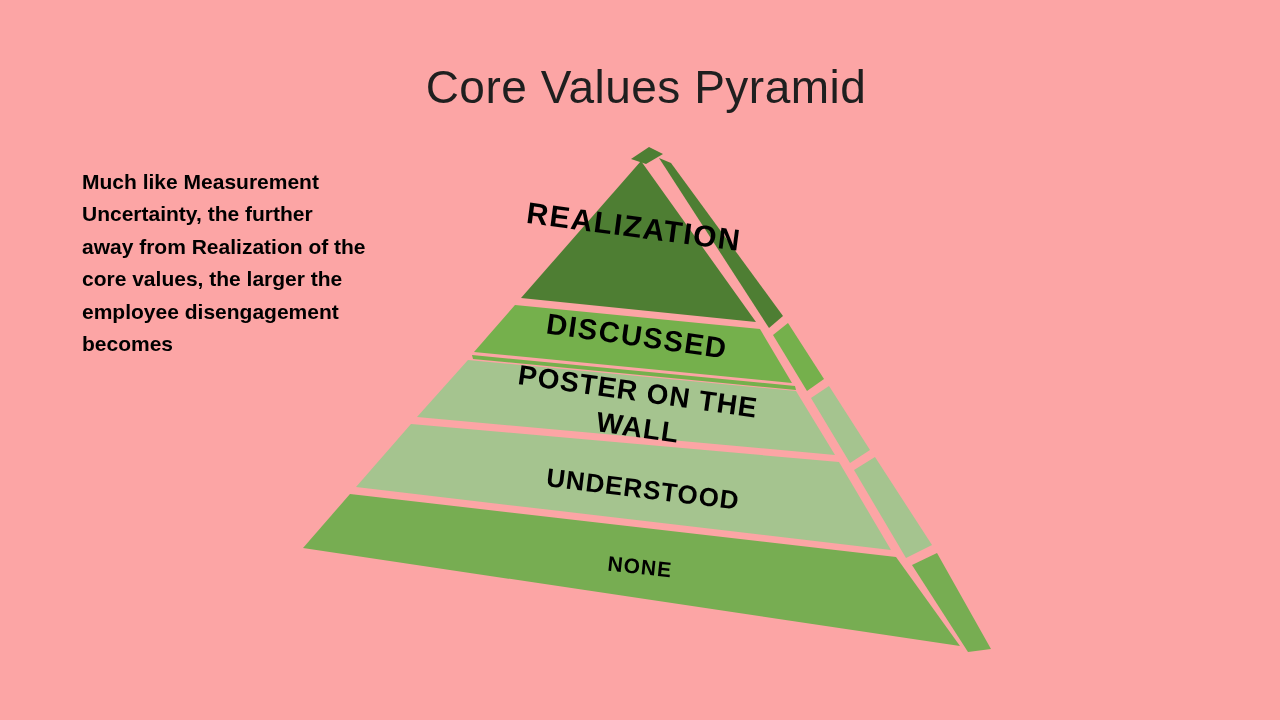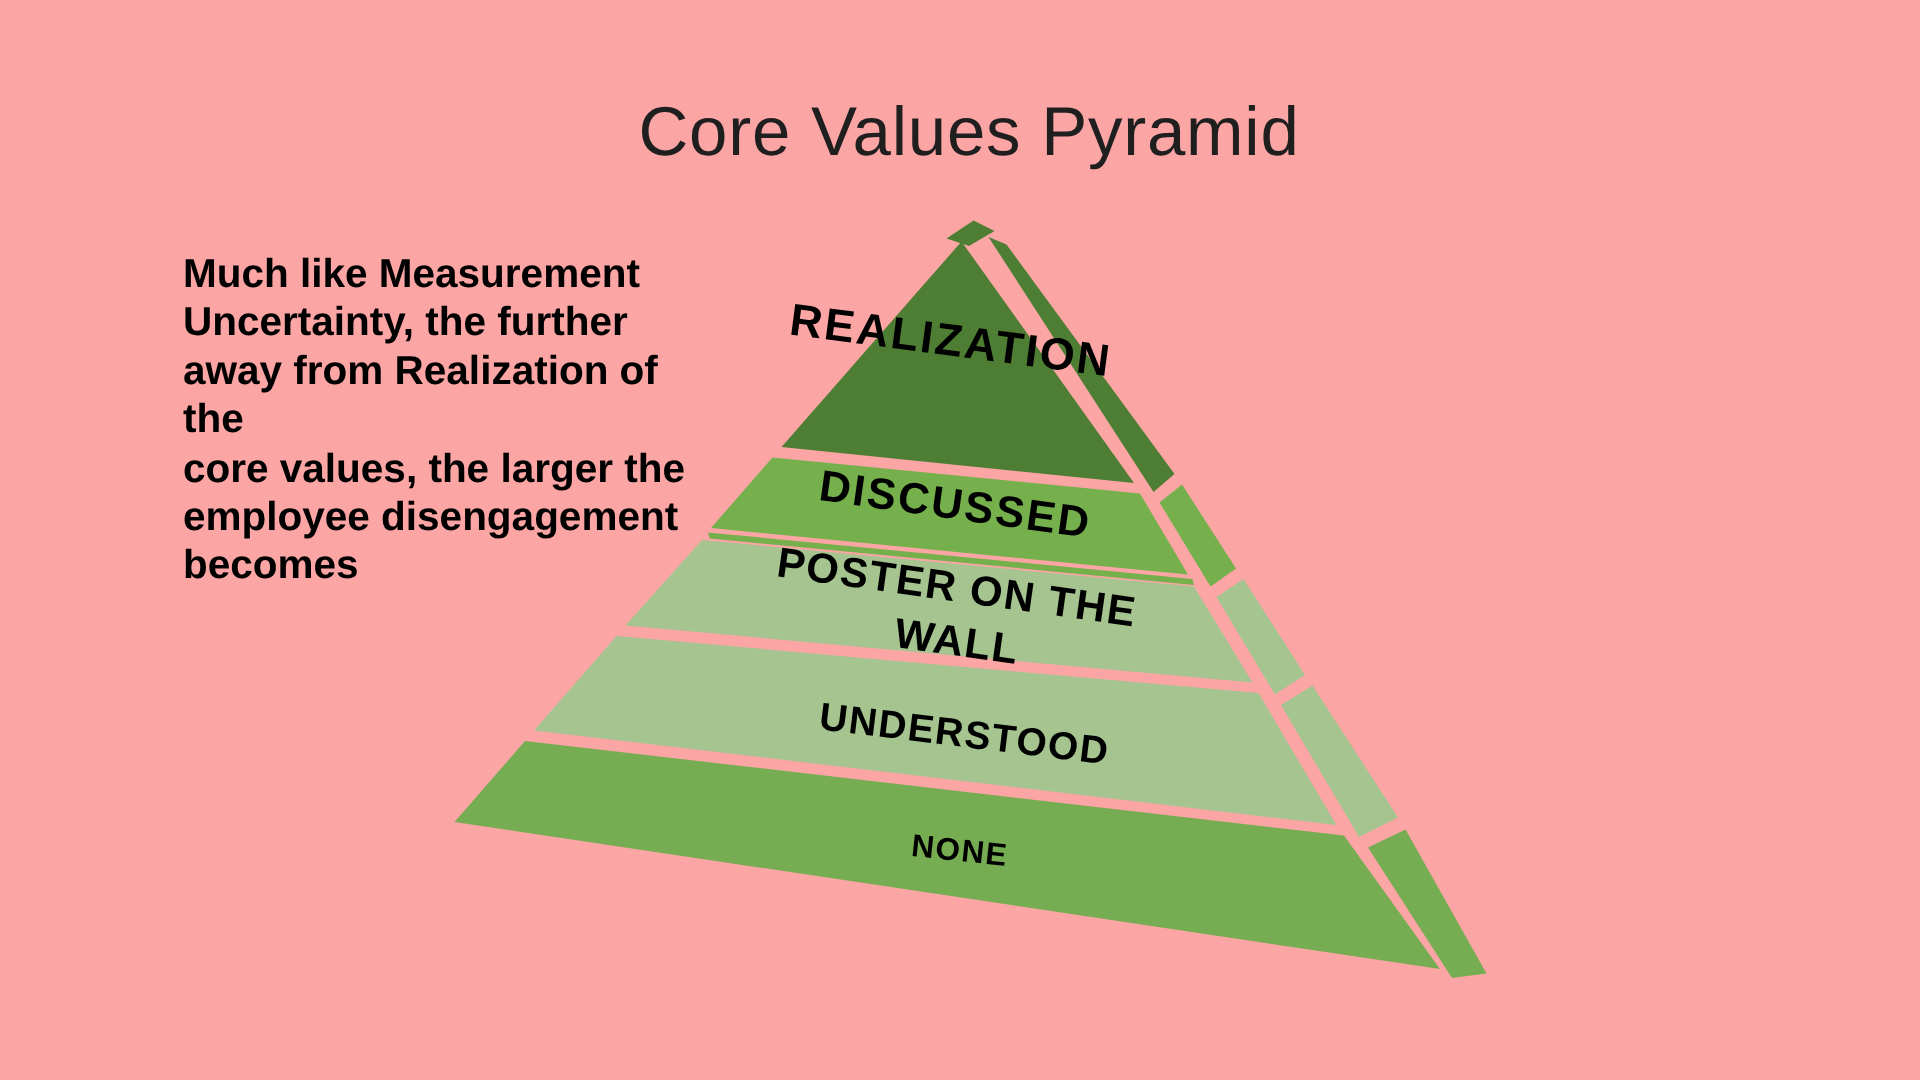--- a/index.html
+++ b/index.html
@@ -28,27 +28,26 @@
     font-weight: 300;
     letter-spacing: 0.5px;
     color: #1f1f1f;
     font-family: "Liberation Sans", sans-serif;
   }
   .note {
     position: absolute;
     top: 166px;
     left: 82px;
     width: 350px;
-    font-size: 27px;
+    font-size: 21px;
     font-weight: bold;
     line-height: 32.4px;
     color: #000000;
     white-space: pre-line;
     font-family: "Liberation Sans", sans-serif;
-    margin-left: 40px;
   }
   svg.pyramid {
     position: absolute;
     top: 0;
     left: 0;
   }
   svg.pyramid text {
     font-family: "Liberation Sans", sans-serif;
     font-weight: bold;
     text-anchor: middle;

